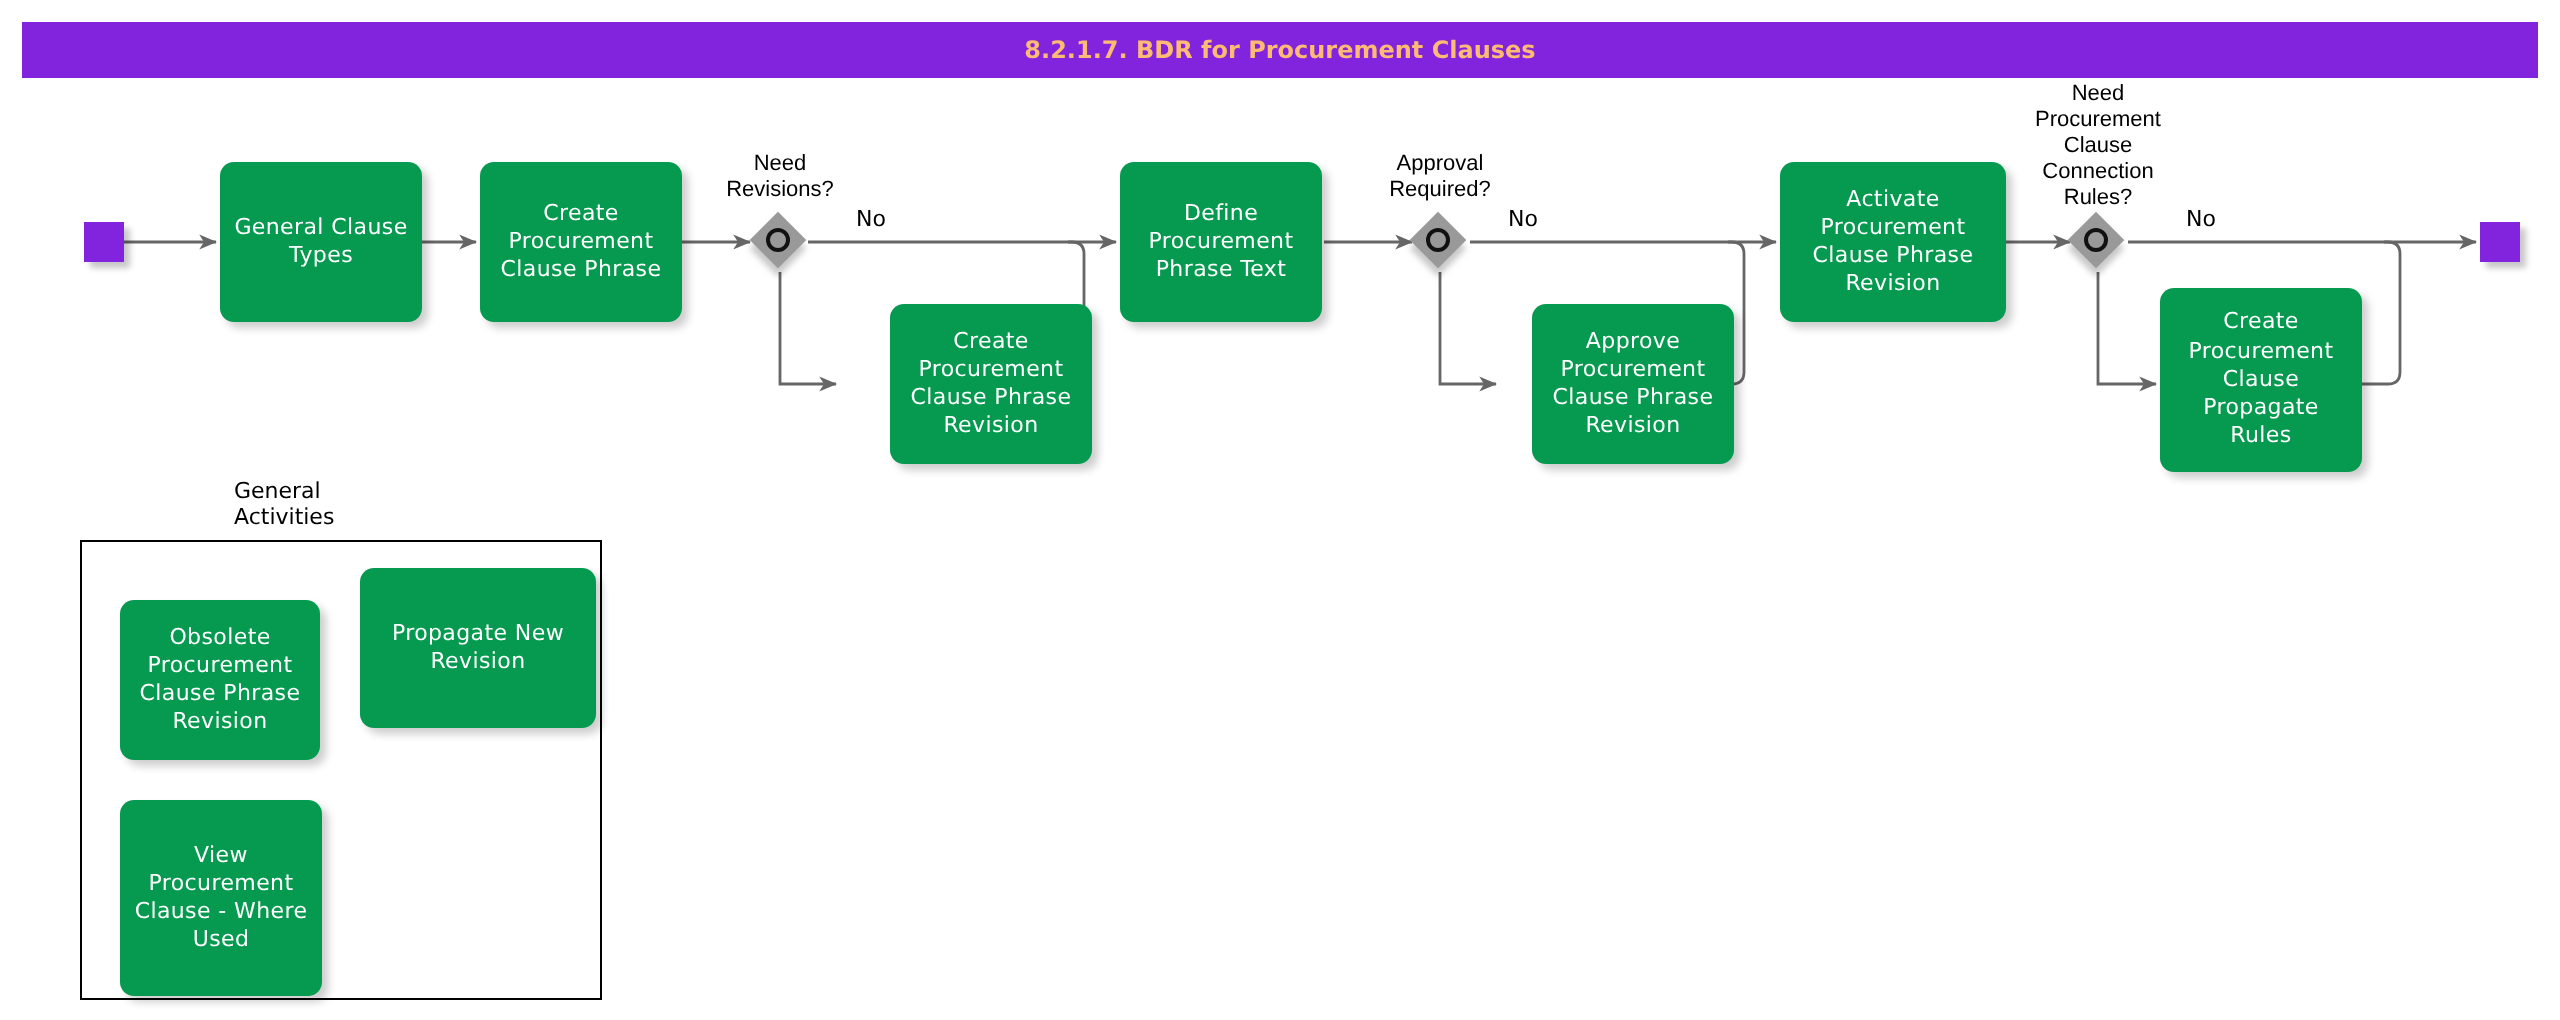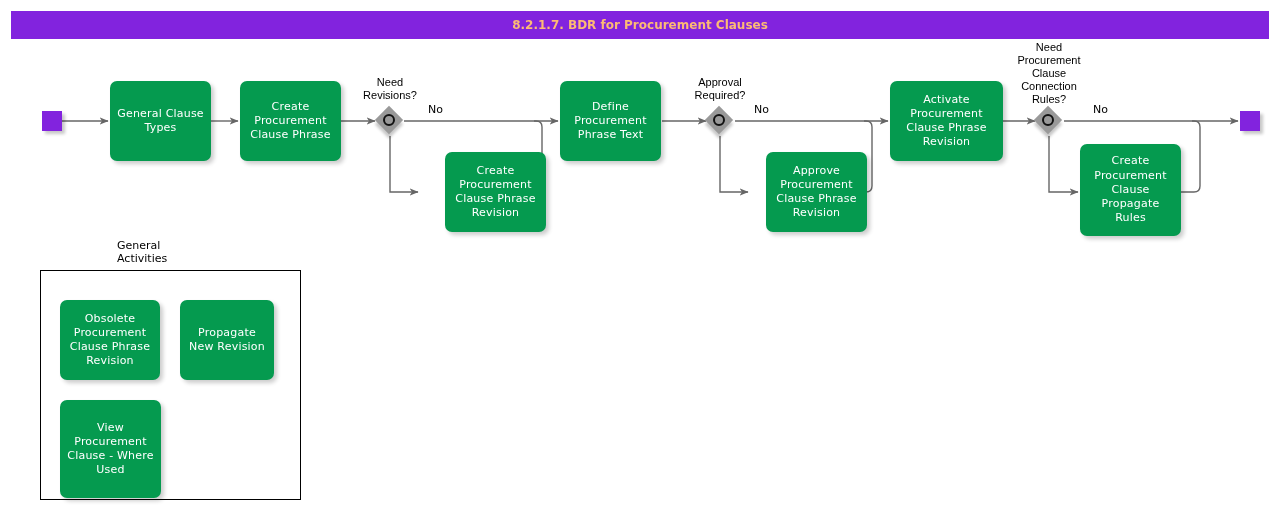--- a/index.html
+++ b/index.html
@@ -276,21 +276,21 @@
   <div class="group-box" style="left:40px; top:270px; width:261px; height:230px;">
   </div>
 
   <div class="task" style="left:60px; top:300px; width:100px; height:80px;">
     <span class="task-label">Obsolete
 Procurement
 Clause Phrase
 Revision</span>
   </div>
 
-  <div class="task" style="left:180px; top:300px; width:94px; height:80px;">
+  <div class="task" style="left:180px; top:284px; width:118px; height:80px;">
     <span class="task-label">Propagate New
 Revision</span>
   </div>
 
   <div class="task" style="left:60px; top:400px; width:101px; height:98px;">
     <span class="task-label">View
 Procurement
 Clause - Where
 Used</span>
   </div>

